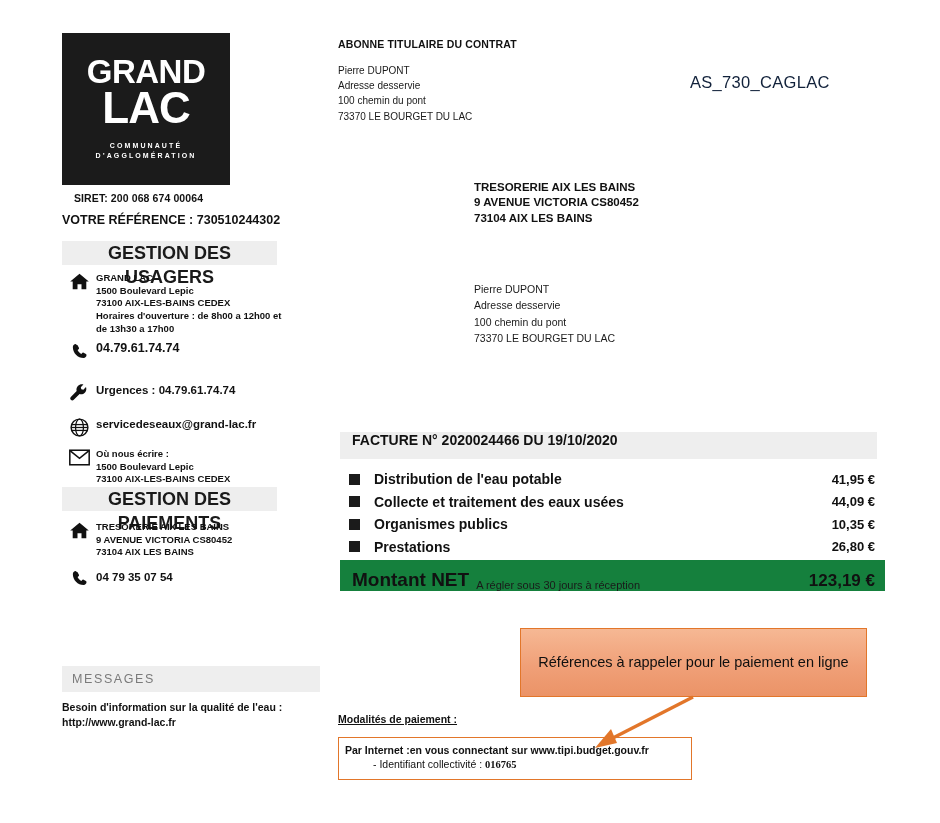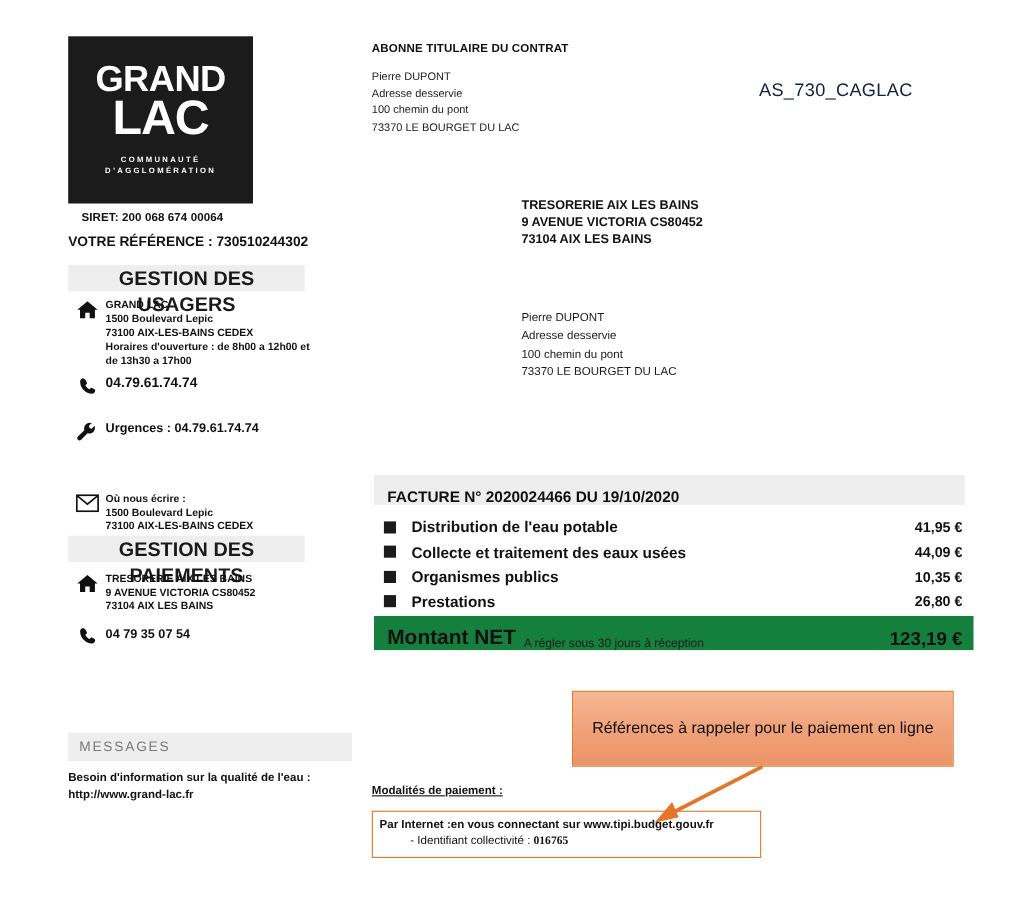--- a/index.html
+++ b/index.html
@@ -166,21 +166,21 @@
     color: #1a1a1a;
   }
 
   
   .fact-head {
     position: absolute;
     left: 340px; top: 432px;
     width: 537px; height: 27px;
     background: #eeeeee;
     display: flex;
-    align-items: flex-end;
+    align-items: flex-start;
   }
   .fact-head span {
     padding-left: 12px;
     font-size: 14px;
     font-weight: bold;
     color: #111;
   }
   .lines {
     position: absolute;
     left: 340px; top: 468px;
@@ -337,20 +337,32 @@
 
   <div class="contact-row" style="top:383px;">
     <div class="contact-icon">
       <svg width="18" height="18" viewBox="0 0 24 24">
           <path fill="#111" d="M21.3 4.1 17.8 7.6 15.1 6.9 14.4 4.2 17.9 0.7C15.4-0.1 12.5 0.5 10.6 2.5 8.7 4.4 8.2 7.1 8.9 9.4L1.1 17.2c-1.1 1.1-1.1 2.8 0 3.9s2.8 1.1 3.9 0l7.8-7.8c2.3.7 5 .2 6.9-1.7 2-1.9 2.6-4.8 1.6-7.5z"></path>
         </svg>
     </div>
     <div class="contact-text mid">Urgences : 04.79.61.74.74</div>
   </div>
 
+  <div class="contact-row" style="top:417px;">
+    <div class="contact-icon">
+      <svg width="19" height="19" viewBox="0 0 24 24">
+          <circle cx="12" cy="12" r="10.6" fill="none" stroke="#111" stroke-width="1.8"></circle>
+          <ellipse cx="12" cy="12" rx="5" ry="10.6" fill="none" stroke="#111" stroke-width="1.6"></ellipse>
+          <line x1="1.6" y1="8.3" x2="22.4" y2="8.3" stroke="#111" stroke-width="1.6"></line>
+          <line x1="1.6" y1="15.7" x2="22.4" y2="15.7" stroke="#111" stroke-width="1.6"></line>
+          <line x1="1.4" y1="12" x2="22.6" y2="12" stroke="#111" stroke-width="1.6"></line>
+        </svg>
+    </div>
+    <div class="contact-text mid">servicedeseaux@grand-lac.fr</div>
+  </div>
 
   <div class="contact-row" style="top:448px;">
     <div class="contact-icon">
       <svg width="21" height="17" viewBox="0 0 26 20">
           <rect x="1" y="1" width="24" height="18" fill="none" stroke="#111" stroke-width="1.9"></rect>
           <polyline points="1.6,1.8 13,11 24.4,1.8" fill="none" stroke="#111" stroke-width="1.9"></polyline>
         </svg>
     </div>
     <div class="contact-text" style="white-space:pre-line;">Où nous écrire :
 1500  Boulevard Lepic

